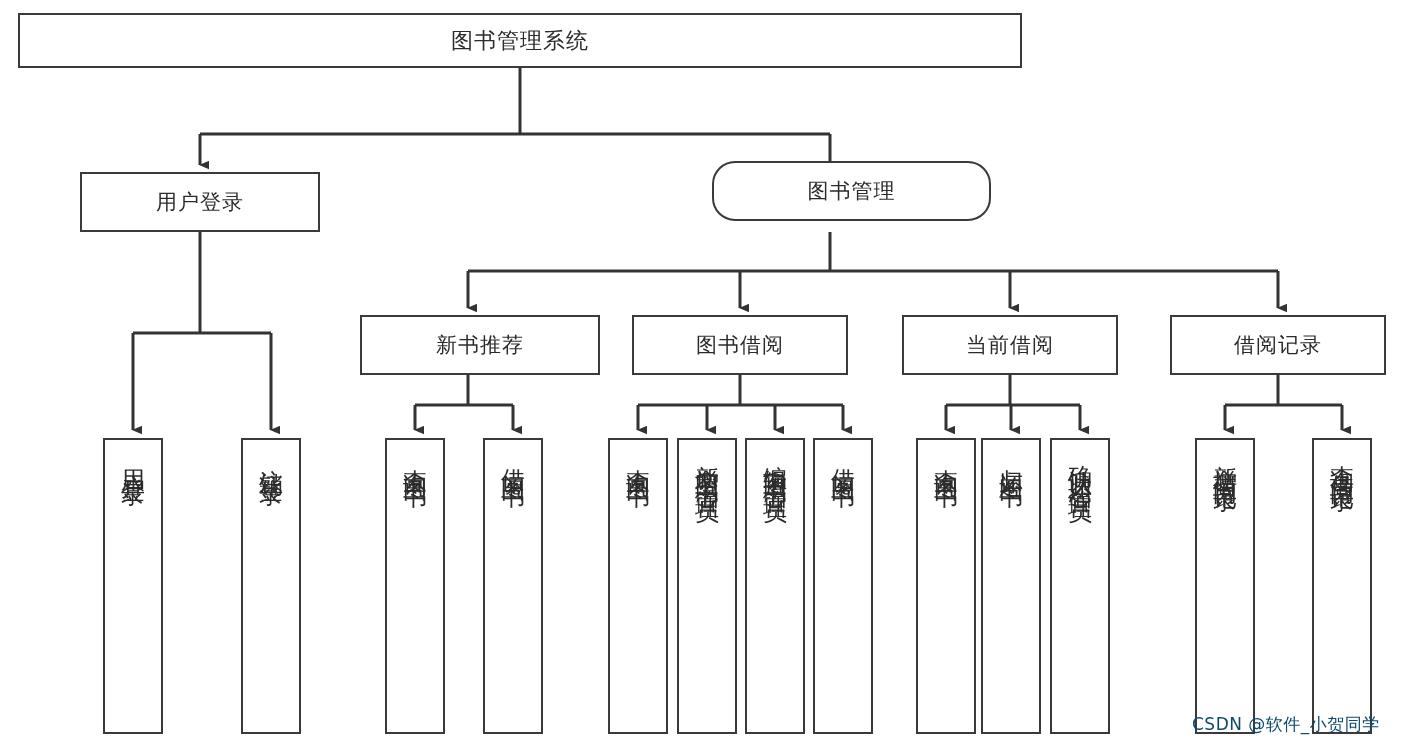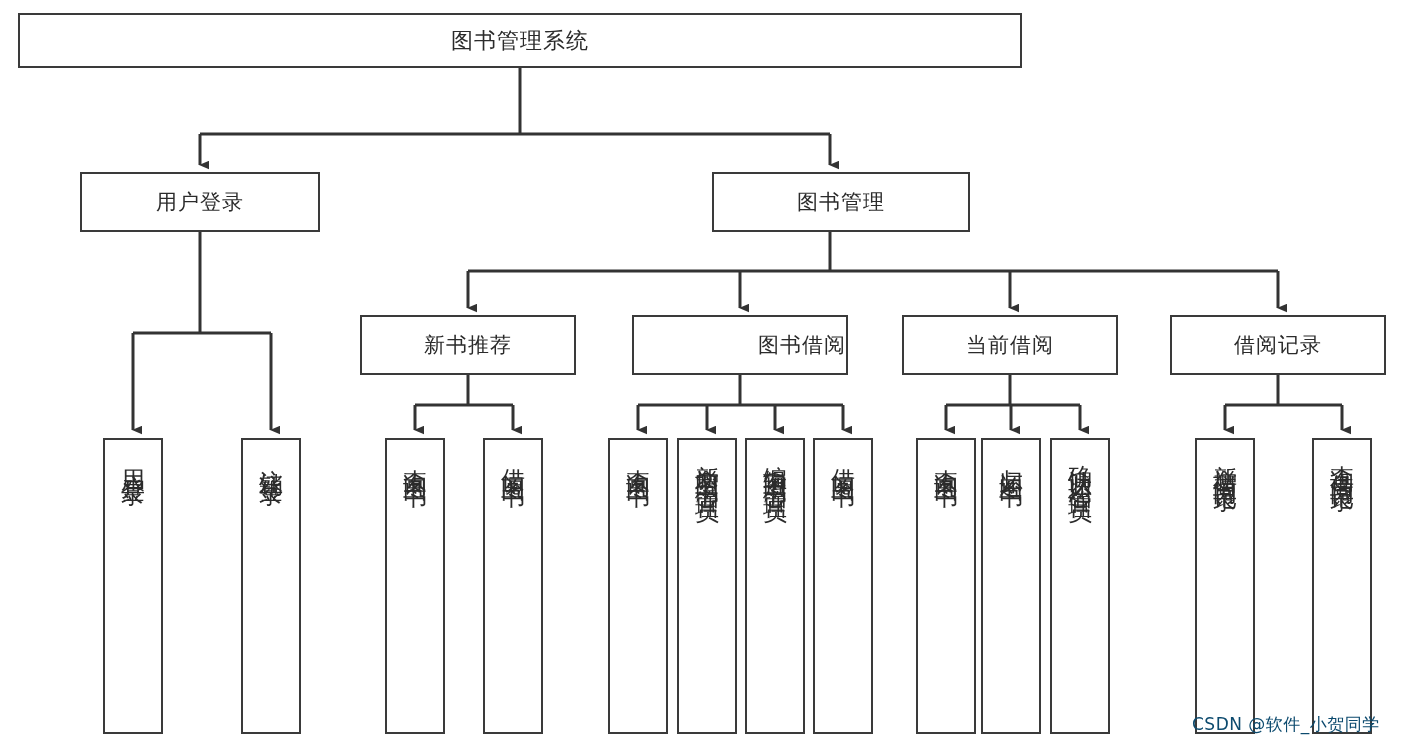--- a/index.html
+++ b/index.html
@@ -137,28 +137,28 @@
     </g>
   </svg>
 
   <div class="node horiz root" style="left:18px; top:13px; width:1004px; height:55px;">
     <span class="label">图书管理系统</span>
   </div>
 
   <div class="node horiz" style="left:80px; top:172px; width:240px; height:60px;">
     <span class="label">用户登录</span>
   </div>
-  <div class="node horiz" style="left:712px; top:172px; width:258px; height:60px;">
+  <div class="node horiz" style="left:712px; top:161px; width:279px; height:60px;border-radius:23px;">
     <span class="label">图书管理</span>
   </div>
 
-  <div class="node horiz" style="left:360px; top:315px; width:216px; height:60px;font-family:Liberation Serif, serif;">
+  <div class="node horiz" style="left:360px; top:315px; width:240px; height:60px;font-family:Liberation Serif, serif;">
     <span class="label">新书推荐</span>
   </div>
-  <div class="node horiz" style="left:632px; top:315px; width:216px; height:60px;justify-content:flex-end;">
+  <div class="node horiz" style="left:632px; top:315px; width:216px; height:60px;">
     <span class="label">图书借阅</span>
   </div>
   <div class="node horiz" style="left:1170px; top:315px; width:216px; height:60px;">
     <span class="label">借阅记录</span>
   </div>
   <div class="node horiz" style="left:902px; top:315px; width:216px; height:60px;">
     <span class="label">当前借阅</span>
   </div>
 
   <div class="node vert" style="left:103px; top:438px; width:60px; height:296px;">

